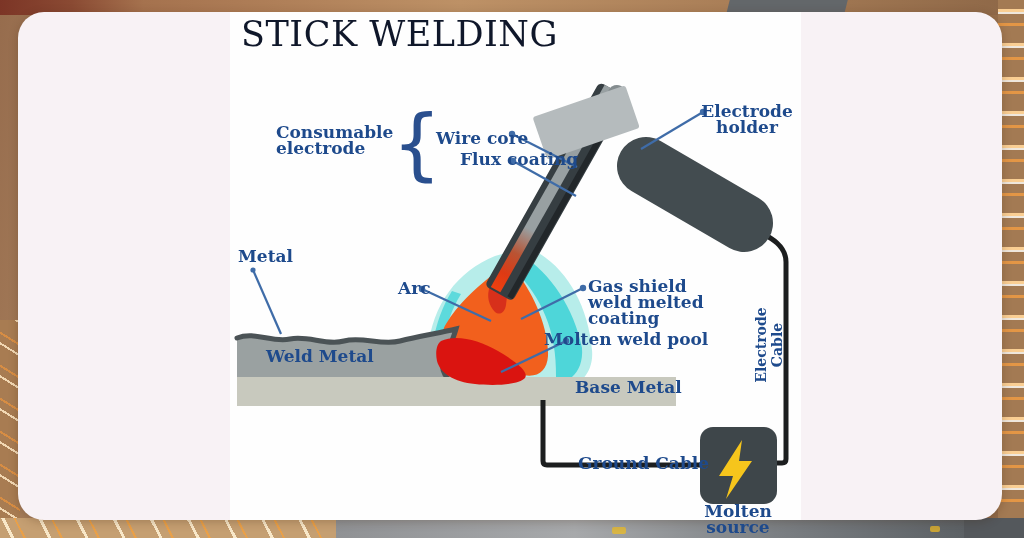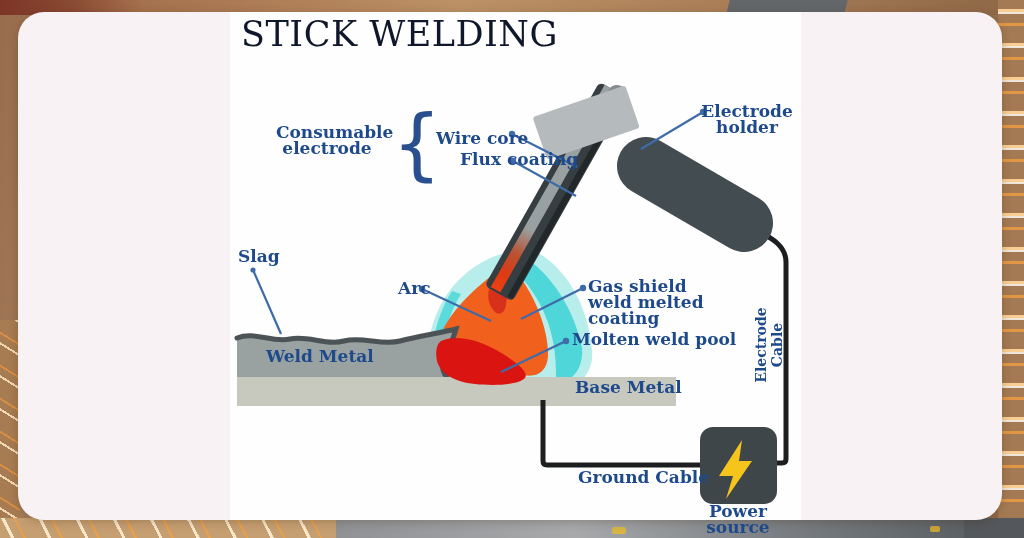--- a/index.html
+++ b/index.html
@@ -35,34 +35,34 @@
   .card{position:absolute;left:18px;top:12px;width:984px;height:508px;
     background:#f8f2f5;border-radius:26px;box-shadow:0 2px 10px rgba(60,30,10,.25);}
   .diagram-bg{position:absolute;left:230px;top:12px;width:571px;height:508px;background:#fefefe;}
 
   svg.diagram{position:absolute;left:0;top:0;width:1024px;height:538px;}
 
   
   .title{position:absolute;left:241px;top:16px;
     font-weight:400;font-size:35px;line-height:36px;letter-spacing:.5px;color:#0f172a;}
   .lbl{position:absolute;font-weight:bold;font-size:17px;line-height:16px;color:#1e4a8c;white-space:normal;}
-  .lbl-consumable{left:276px;top:124px;width:102px;text-align:center;}
+  .lbl-consumable{left:276px;top:124px;width:102px;text-align:left;}
   .brace{position:absolute;left:392px;top:104px;font-family:"DejaVu Sans","Liberation Sans",sans-serif;
     font-size:78px;line-height:80px;font-weight:400;color:#2a4f8e;}
   .lbl-wirecore{left:436px;top:130px;}
   .lbl-flux{left:419px;top:151px;margin-left:41px;}
   .lbl-holder{left:701px;top:103px;width:92px;text-align:center;}
   .lbl-slag{left:238px;top:248px;}
   .lbl-arc{left:398px;top:280px;}
   .lbl-gas{left:588px;top:278px;width:118px;}
-  .lbl-molten{left:572px;top:331px;text-align:center;}
+  .lbl-molten{left:544px;top:331px;text-align:center;}
   .lbl-weldmetal{left:266px;top:348px;}
   .lbl-basemetal{left:575px;top:379px;text-align:center;}
   .lbl-ecable{left:709px;top:329px;width:120px;text-align:center;transform:rotate(-90deg);font-size:14px;}
-  .lbl-ground{left:578px;top:469px;}
+  .lbl-ground{left:578px;top:455px;}
   .lbl-power{left:690px;top:503px;width:96px;text-align:center;}
 </style>
 </head>
 <body>
 
 <div class="bg">
   <div class="bg-base"></div>
   <div class="bg-top"></div>
   <div class="bg-top-dark"></div>
   <div class="bg-right-sparks"></div>
@@ -139,21 +139,21 @@
     <circle cx="566" cy="341" r="3.2"></circle>
   </g>
 </svg>
 
 <div class="title">STICK WELDING</div>
 <div class="lbl lbl-consumable">Consumable electrode</div>
 <div class="brace">{</div>
 <div class="lbl lbl-wirecore">Wire core</div>
 <div class="lbl lbl-flux">Flux coating</div>
 <div class="lbl lbl-holder">Electrode holder</div>
-<div class="lbl lbl-slag">Slag</div>
+<div class="lbl lbl-slag">Metal</div>
 <div class="lbl lbl-arc">Arc</div>
 <div class="lbl lbl-gas">Gas shield weld melted coating</div>
 <div class="lbl lbl-molten">Molten weld pool</div>
 <div class="lbl lbl-weldmetal">Weld Metal</div>
 <div class="lbl lbl-basemetal">Base Metal</div>
 <div class="lbl lbl-ecable">Electrode Cable</div>
 <div class="lbl lbl-ground">Ground Cable</div>
-<div class="lbl lbl-power">Power source</div>
+<div class="lbl lbl-power">Molten source</div>
 
 </body></html>

